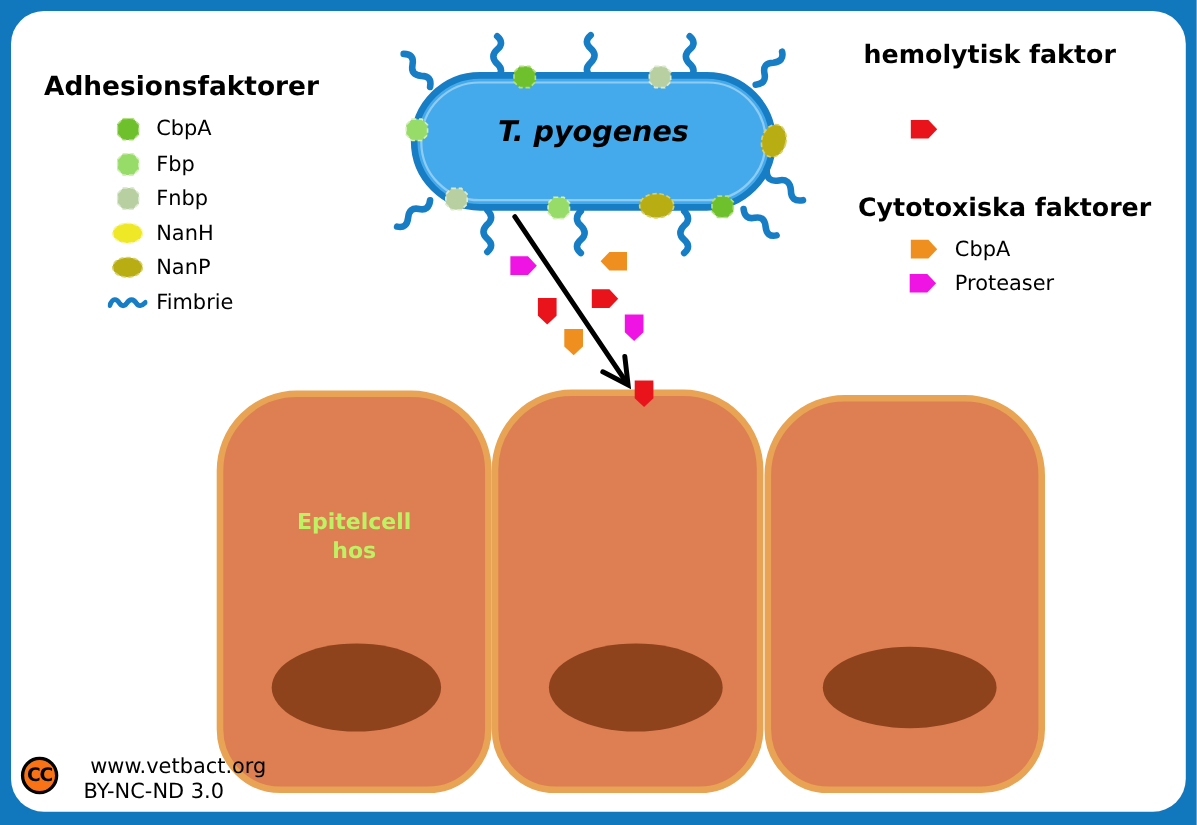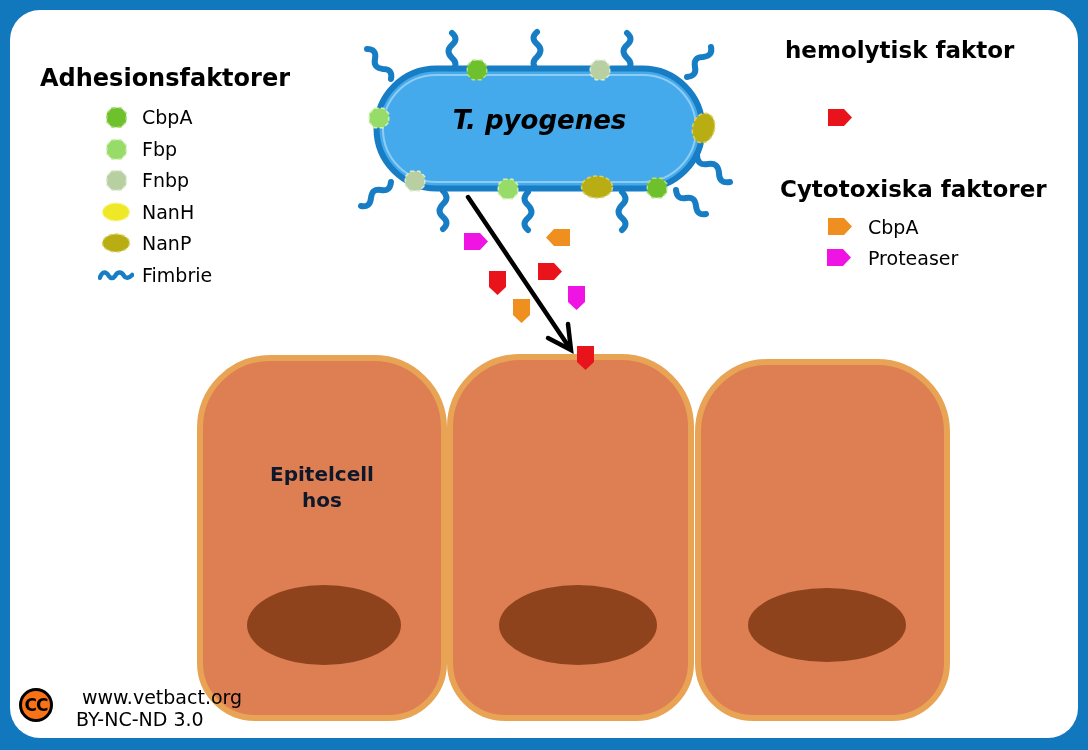--- a/index.html
+++ b/index.html
@@ -13,21 +13,21 @@
   }
   svg.art{position:absolute;left:0;top:0;display:block;}
   .txt{position:absolute;color:#000;white-space:nowrap;}
   .bold{font-weight:700;}
   .lrow{position:absolute;left:98px;width:220px;height:26px;display:flex;align-items:center;}
   .licon{width:36px;flex:none;display:flex;justify-content:center;align-items:center;}
   .llabel{margin-left:8px;font-size:19px;color:#000;}
   .rtitle{font-size:23px;font-weight:700;line-height:28px;}
   .cell-label{
     position:absolute;left:200px;top:461px;width:244px;text-align:center;
-    font-size:20px;font-weight:700;line-height:26px;color:#0f172a;
+    font-size:20px;font-weight:700;line-height:26px;color:#bef264;
   }
   .cc{
     position:absolute;left:19px;top:688px;width:34px;height:34px;box-sizing:border-box;
     border:3px solid #000;border-radius:50%;display:flex;align-items:center;justify-content:center;
     font-size:17px;font-weight:700;letter-spacing:-1px;color:#000;background:#f97316;
   }
 </style>
 </head>
 <body>
 

